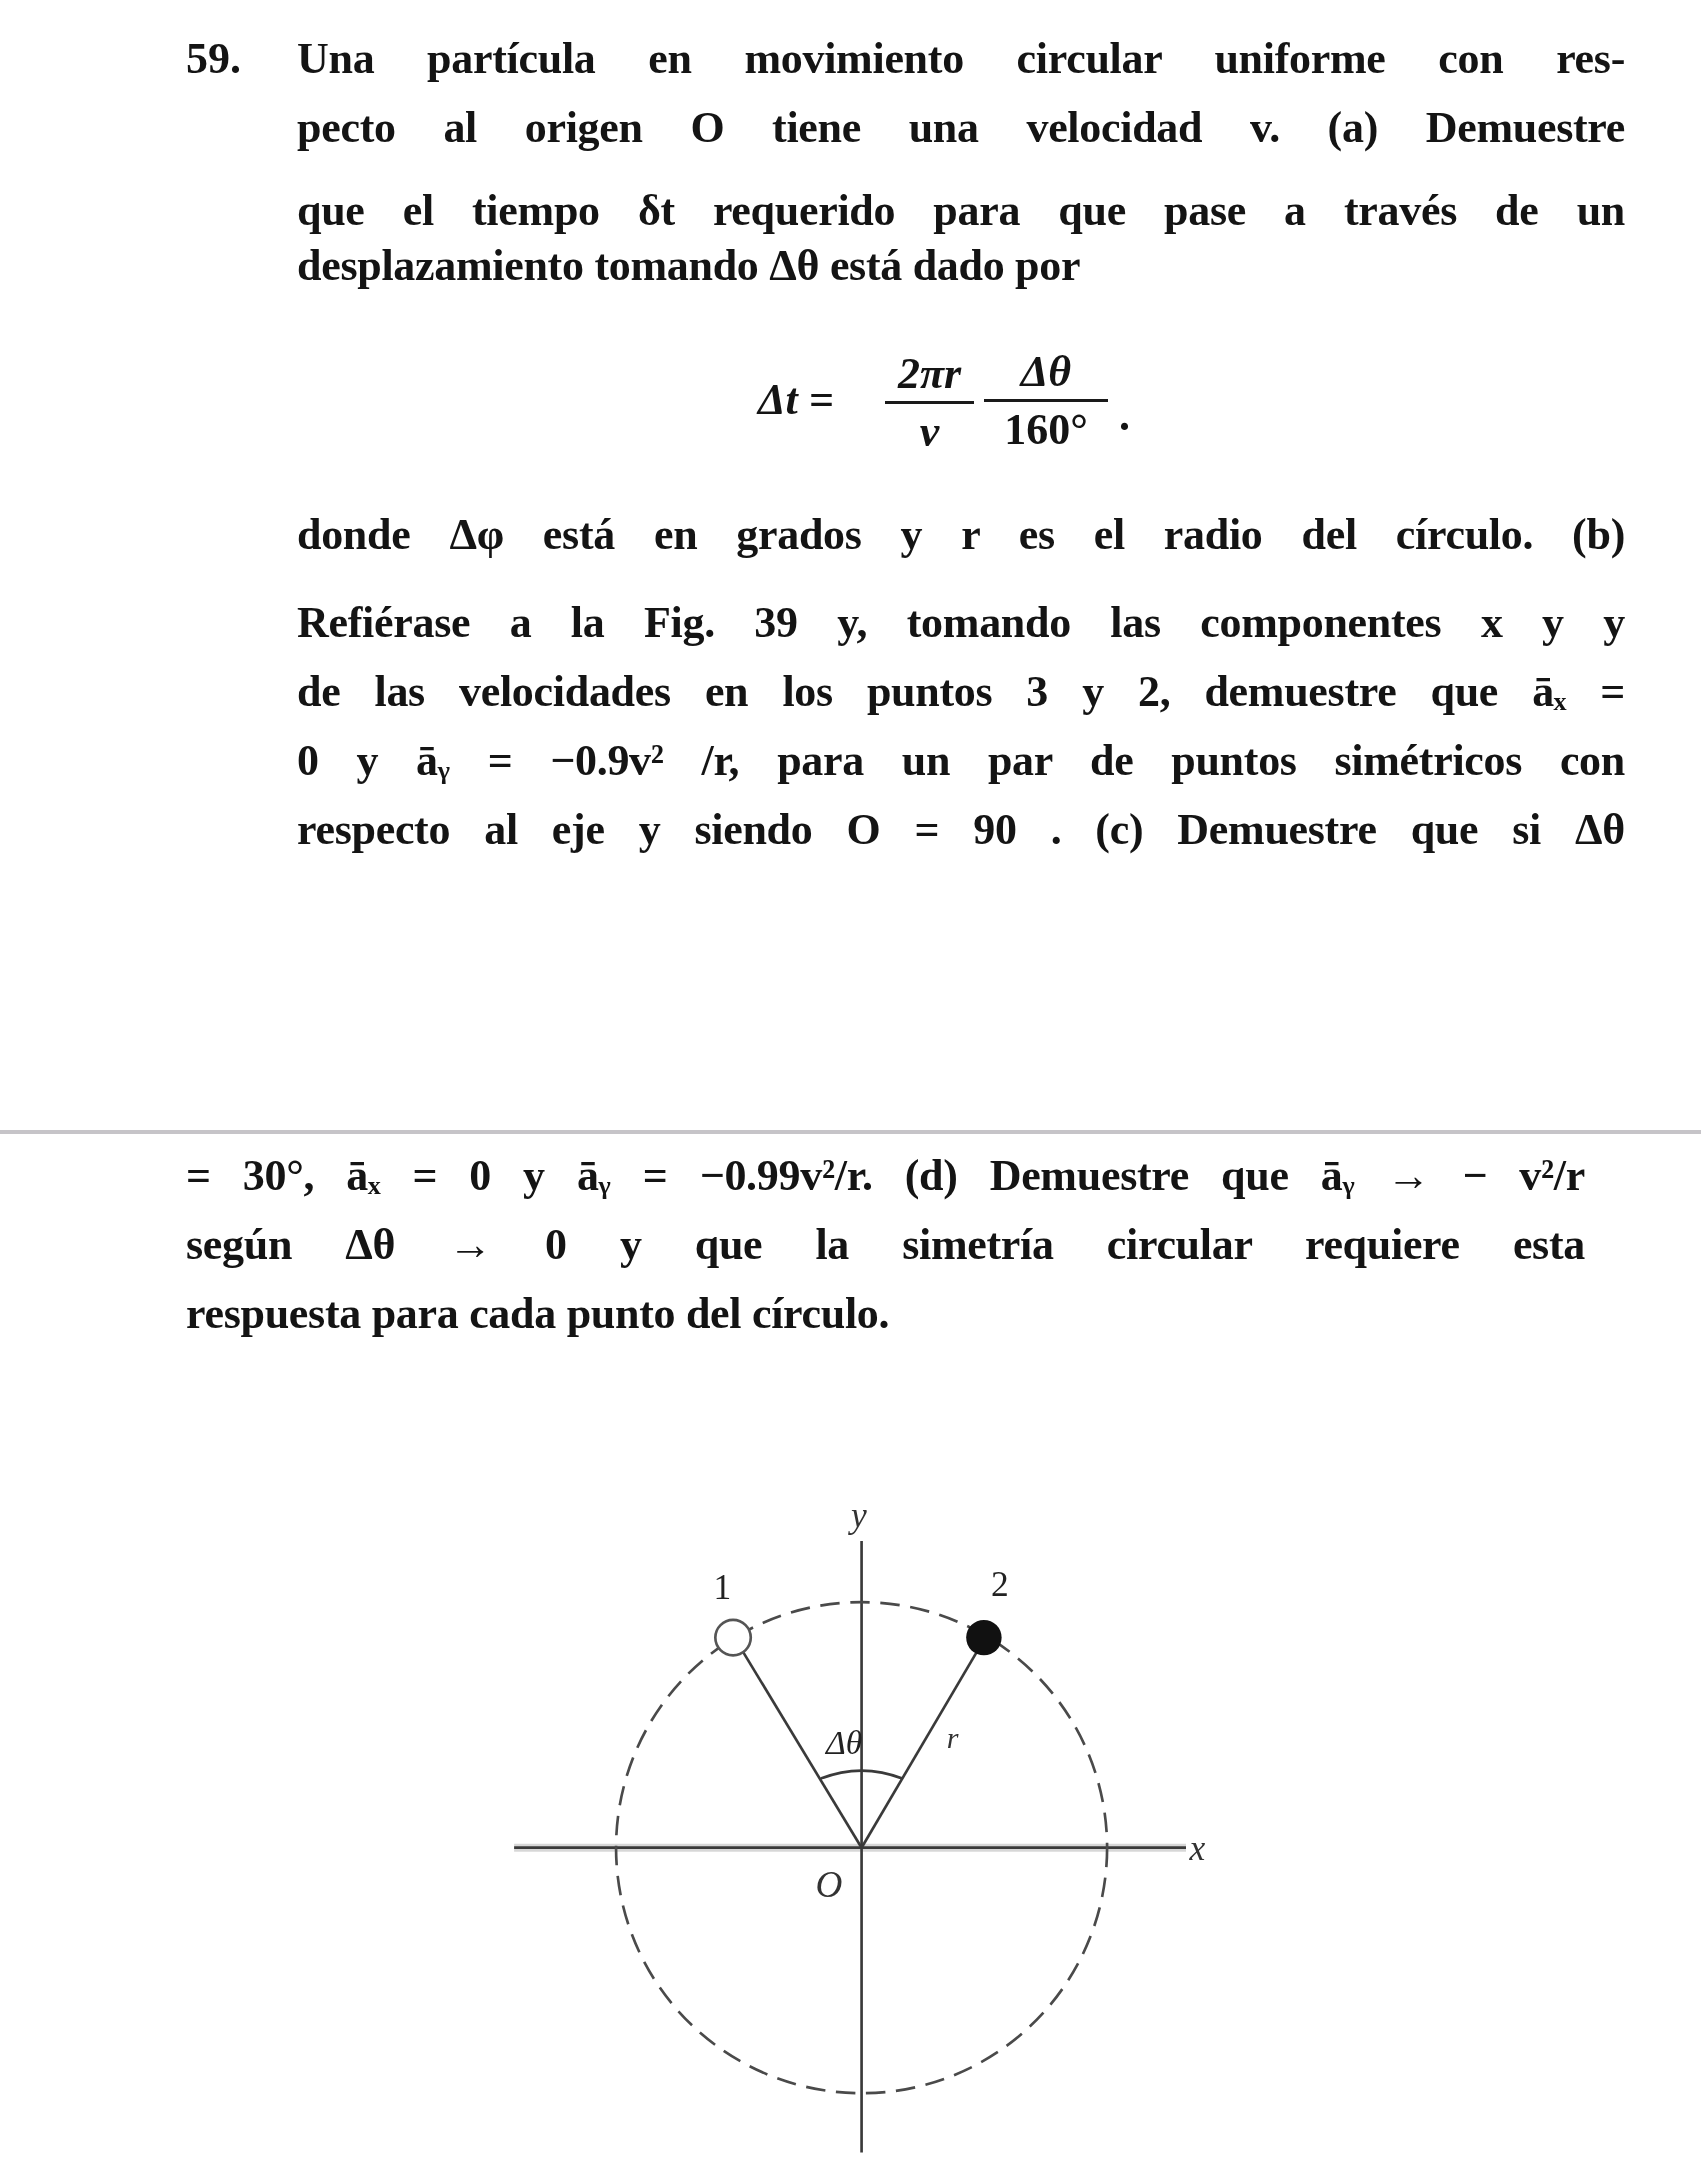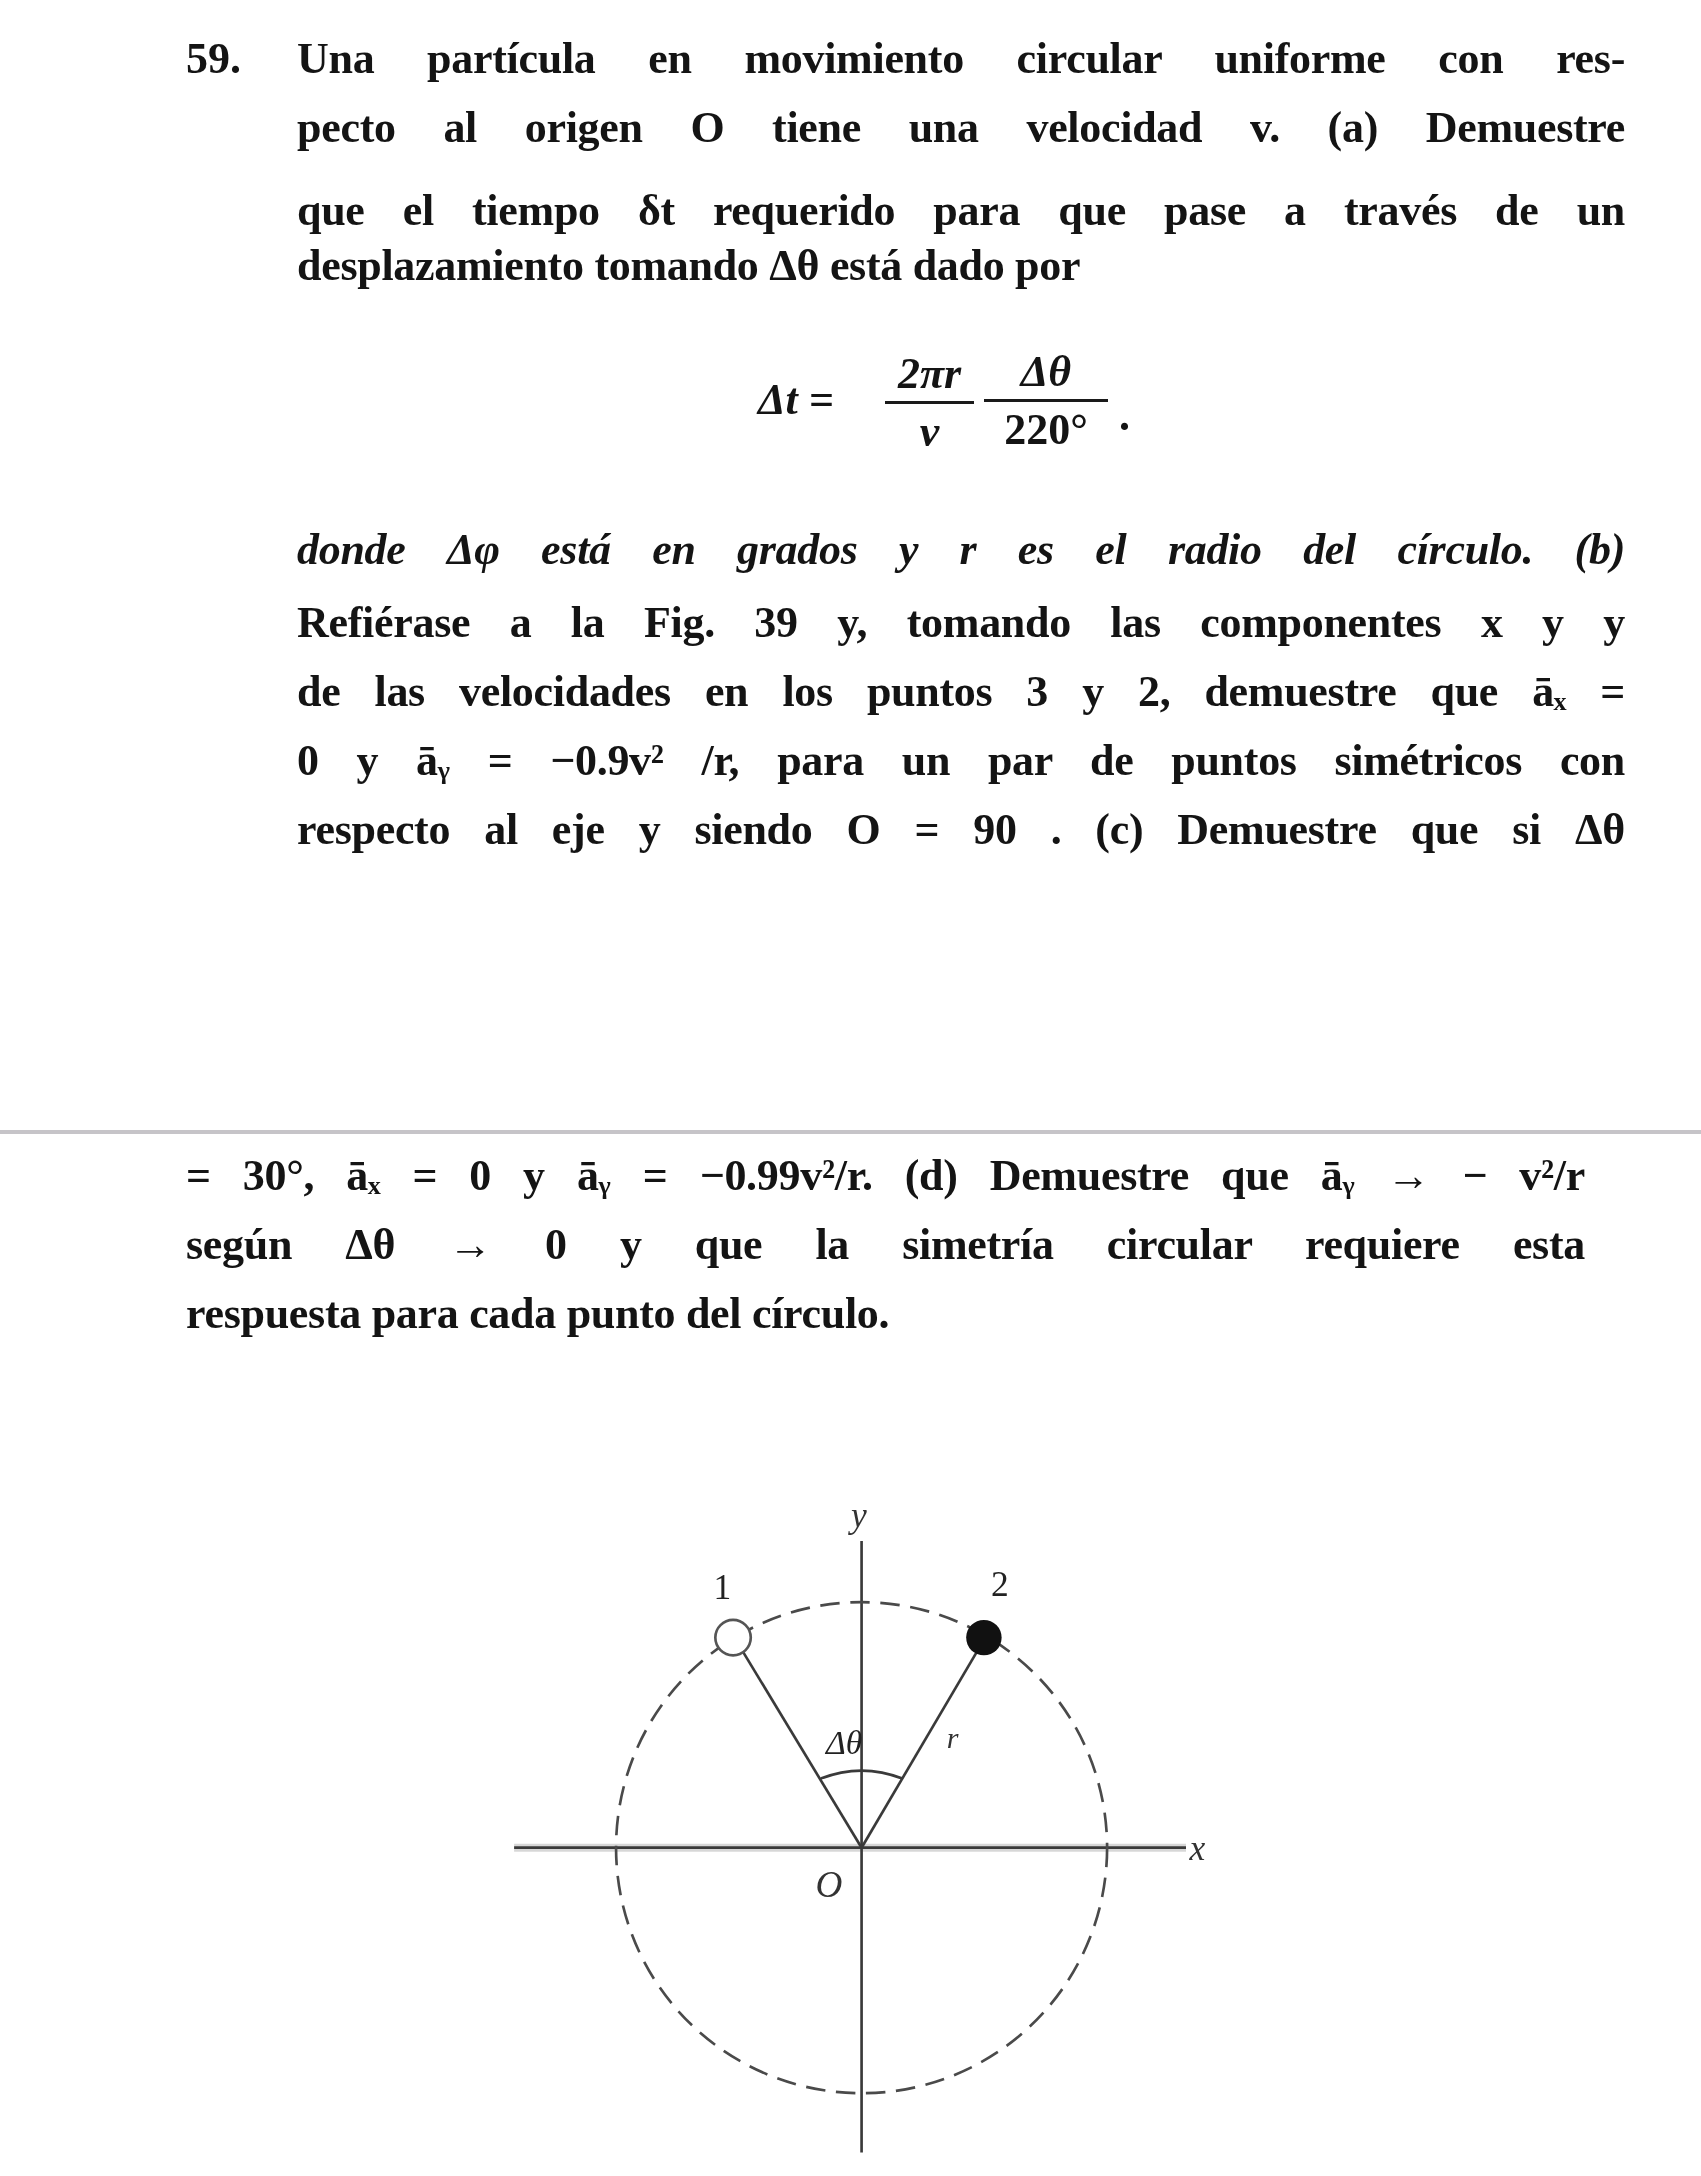--- a/index.html
+++ b/index.html
@@ -42,26 +42,26 @@
 <div>
   <div class="eq" style="left:758px; top:374px; font-style:italic;">Δt =</div>
   <div class="frac eq" style="left:885px; top:348px; width:89px;">
     <span class="numr" style="font-style:italic;">2πr</span>
     <span class="bar"></span>
     <span class="den" style="font-style:italic;">v</span>
   </div>
   <div class="frac eq" style="left:984px; top:346px; width:124px;">
     <span class="numr" style="font-style:italic;">Δθ</span>
     <span class="bar"></span>
-    <span class="den">220°</span>
+    <span class="den">160°</span>
   </div>
   <div class="eq" style="left:1119px; top:390px;">.</div>
 </div>
 
-<div class="line" style="left:297px; top:523px; width:1328px;font-style:italic;">donde Δφ está en grados y r es el radio del círculo. (b)</div>
+<div class="line" style="left:297px; top:508px; width:1328px;">donde Δφ está en grados y r es el radio del círculo. (b)</div>
 <div class="line" style="left:297px; top:596px; width:1328px;">Refiérase a la Fig. 39 y, tomando las componentes x y y</div>
 <div class="line" style="left:297px; top:665px; width:1328px;">de las velocidades en los puntos 3 y 2, demuestre que āₓ =</div>
 <div class="line" style="left:297px; top:734px; width:1328px;">0 y āᵧ = −0.9v² /r, para un par de puntos simétricos con</div>
 <div class="line" style="left:297px; top:803px; width:1328px;">respecto al eje y siendo O = 90 . (c) Demuestre que si  Δθ</div>
 
 <div class="sep"></div>
 
 <div class="line" style="left:186px; top:1149px; width:1399px;">= 30°, āₓ = 0 y āᵧ = −0.99v²/r. (d) Demuestre que āᵧ → − v²/r</div>
 <div class="line" style="left:186px; top:1218px; width:1399px;">según Δθ → 0 y que la simetría circular requiere esta</div>
 <div class="line last" style="left:186px; top:1287px; width:975px;">respuesta para cada punto del círculo.</div>

